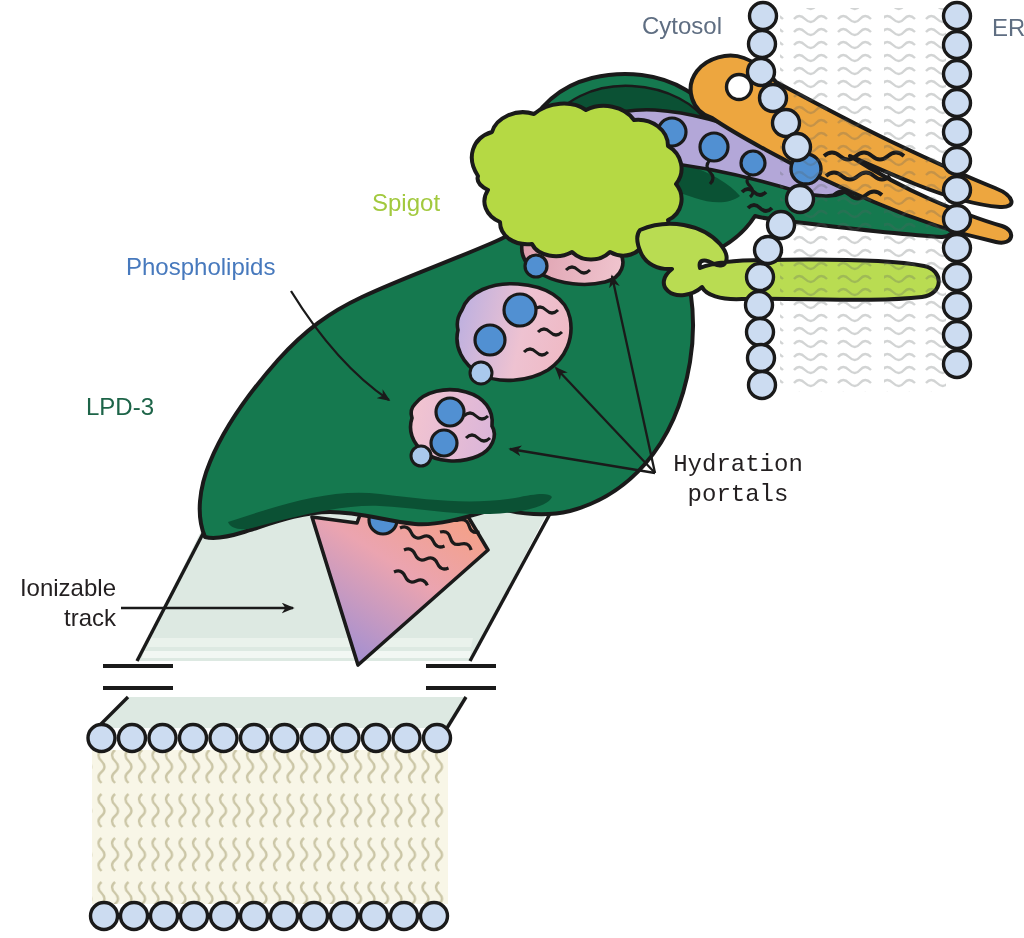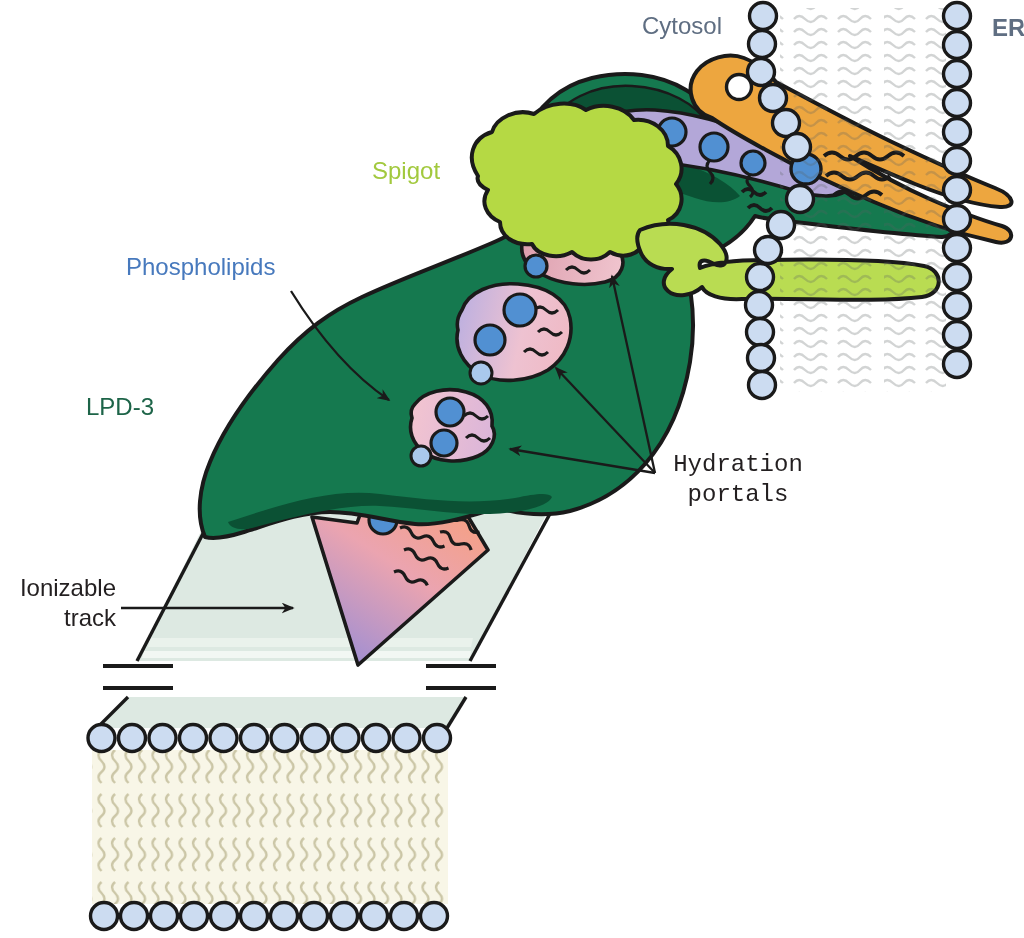--- a/index.html
+++ b/index.html
@@ -3,21 +3,21 @@
 <meta charset="utf-8">
 <style>
   html,body{margin:0;padding:0;background:#ffffff;}
   #stage{position:relative;width:1024px;height:938px;background:#ffffff;overflow:hidden;
          font-family:"Liberation Sans",sans-serif;border-radius:29px;}
   #art{position:absolute;left:0;top:0;}
   .lbl{position:absolute;font-size:24px;line-height:30px;white-space:pre-line;
        font-family:"Liberation Sans",sans-serif;}
   .lbl-slate{color:#5f6e82;}
   .lbl-blue{color:#4779bd;}
-  .lbl-lime{color:#a2c93e;}
+  .lbl-lime{color:#a2c93e;margin-top:32px;}
   .lbl-green{color:#1d6448;}
   .lbl-black{color:#231f20;}
   .ta-c{text-align:center;font-family:Liberation Mono, monospace;}
   .ta-r{text-align:right;}
 </style>
 </head>
 <body>
 
 <div id="stage">
 
@@ -247,21 +247,21 @@
   <g fill="none" stroke="#1a1a1a" stroke-width="2.3">
     <path d="M655,473 L612,276" marker-end="url(#ah)"></path>
     <path d="M655,473 L556,368" marker-end="url(#ah)"></path>
     <path d="M655,473 L510,449" marker-end="url(#ah)"></path>
     <path d="M291,291 C320,338 352,375 389,400" marker-end="url(#ah)"></path>
     <path d="M121,608 L293,608" marker-end="url(#ah)"></path>
   </g>
 </svg>
 
 <div class="lbl lbl-slate" style="left:642px;top:11px;">Cytosol</div>
-<div class="lbl lbl-slate" style="left:992px;top:13px;font-weight:bold;">ER</div>
+<div class="lbl lbl-slate" style="left:992px;top:13px;">ER</div>
 <div class="lbl lbl-lime" style="left:372px;top:156px;">Spigot</div>
 <div class="lbl lbl-blue" style="left:126px;top:252px;">Phospholipids</div>
 <div class="lbl lbl-green" style="left:86px;top:392px;">LPD-3</div>
 <div class="lbl lbl-black ta-c" style="left:652px;top:450px;width:172px;">Hydration
 portals</div>
 <div class="lbl lbl-black ta-r" style="left:0px;top:573px;width:116px;">Ionizable
 track</div>
 
 </div>
 

